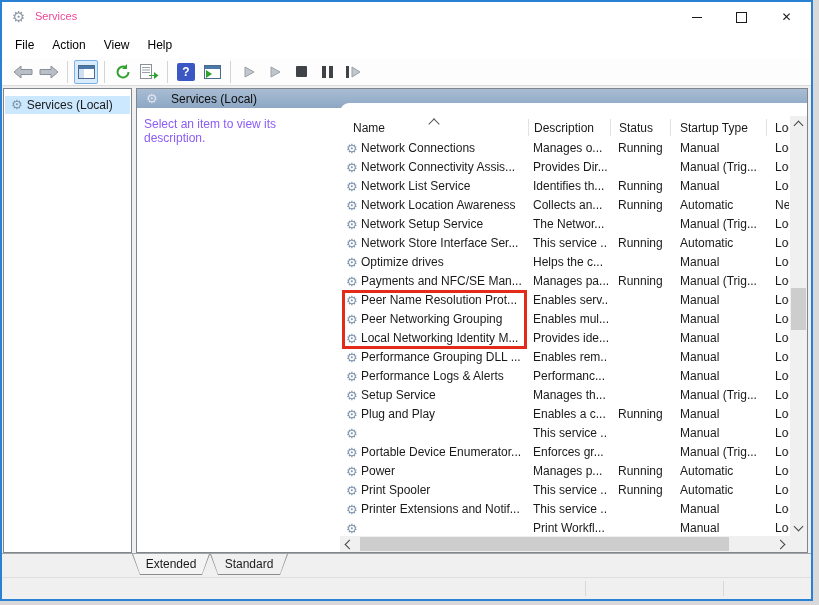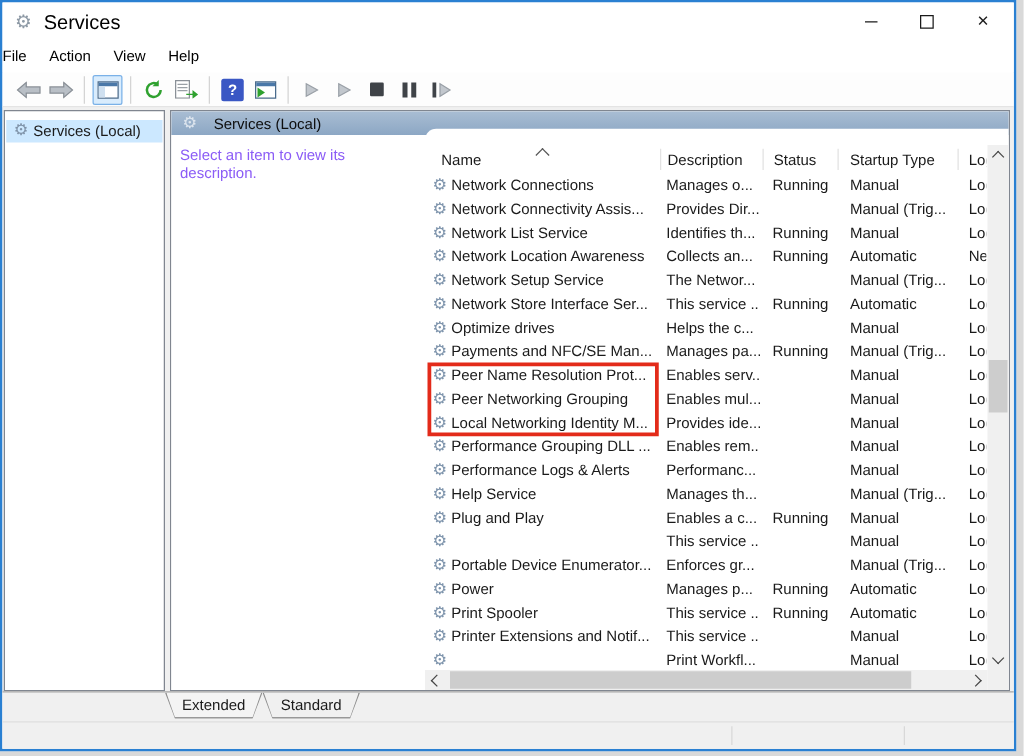--- a/index.html
+++ b/index.html
@@ -8,30 +8,30 @@
   .stage{position:relative;width:819px;height:605px;background:#d9d9d9;overflow:hidden;}
 
   
   .window{position:absolute;left:0;top:0;width:813px;height:601px;background:#fff;
           border:2px solid #2a80d2;box-sizing:border-box;}
 
   
   .titlebar{position:absolute;left:0;top:0;right:0;height:30px;background:#fff;}
   .title-icon{position:absolute;left:10px;top:6px;font-family:"DejaVu Sans",sans-serif;
               font-size:15px;color:#8d99a5;line-height:18px;}
-  .title-text{position:absolute;left:33px;top:8px;font-size:16px;color:#000000;}
+  .title-text{position:absolute;left:33px;top:8px;font-size:11px;color:#ec4899;}
   .winbtns{position:absolute;right:2px;top:0;height:30px;display:flex;}
   .winbtn{width:45px;height:30px;display:flex;align-items:center;justify-content:center;}
   .glyph-min{width:10px;height:0;border-top:1px solid #1a1a1a;}
   .glyph-max{width:9px;height:9px;border:1px solid #1a1a1a;}
   .glyph-close{font-size:12px;color:#1a1a1a;line-height:12px;}
 
   
   .menubar{position:absolute;left:0;top:30px;right:0;height:26px;background:#fff;
-           display:flex;align-items:center;box-sizing:border-box;}
+           display:flex;align-items:center;padding-left:13px;box-sizing:border-box;}
   .menu-item{margin-right:18px;color:#000;}
 
   
   .toolbar{position:absolute;left:0;top:56px;right:0;height:28px;background:#fdfdfd;
            border-bottom:1px solid #dcdcdc;display:flex;align-items:center;
            padding-left:8px;box-sizing:border-box;}
   .tb-btn{height:24px;min-width:24px;display:flex;align-items:center;justify-content:center;
           margin:0 1px;box-sizing:border-box;}
   .tb-sep{width:1px;height:22px;background:#d4d4d4;margin:0 5px;}
   .tb-toggled{background:#d9ecfd;border:1px solid #7ab1e8;border-radius:2px;}
@@ -379,21 +379,21 @@
     <span class="cell c-gear">⚙</span>
     <span class="cell c-name">Performance Logs &amp; Alerts</span>
     <span class="cell c-desc">Performanc...</span>
     <span class="cell c-status"></span>
     <span class="cell c-startup">Manual</span>
     <span class="cell c-logon">Loc</span>
   </div>
 
   <div class="row">
     <span class="cell c-gear">⚙</span>
-    <span class="cell c-name">Help Service</span>
+    <span class="cell c-name">Setup Service</span>
     <span class="cell c-desc">Manages th...</span>
     <span class="cell c-status"></span>
     <span class="cell c-startup">Manual (Trig...</span>
     <span class="cell c-logon">Loc</span>
   </div>
 
   <div class="row">
     <span class="cell c-gear">⚙</span>
     <span class="cell c-name">Plug and Play</span>
     <span class="cell c-desc">Enables a c...</span>

